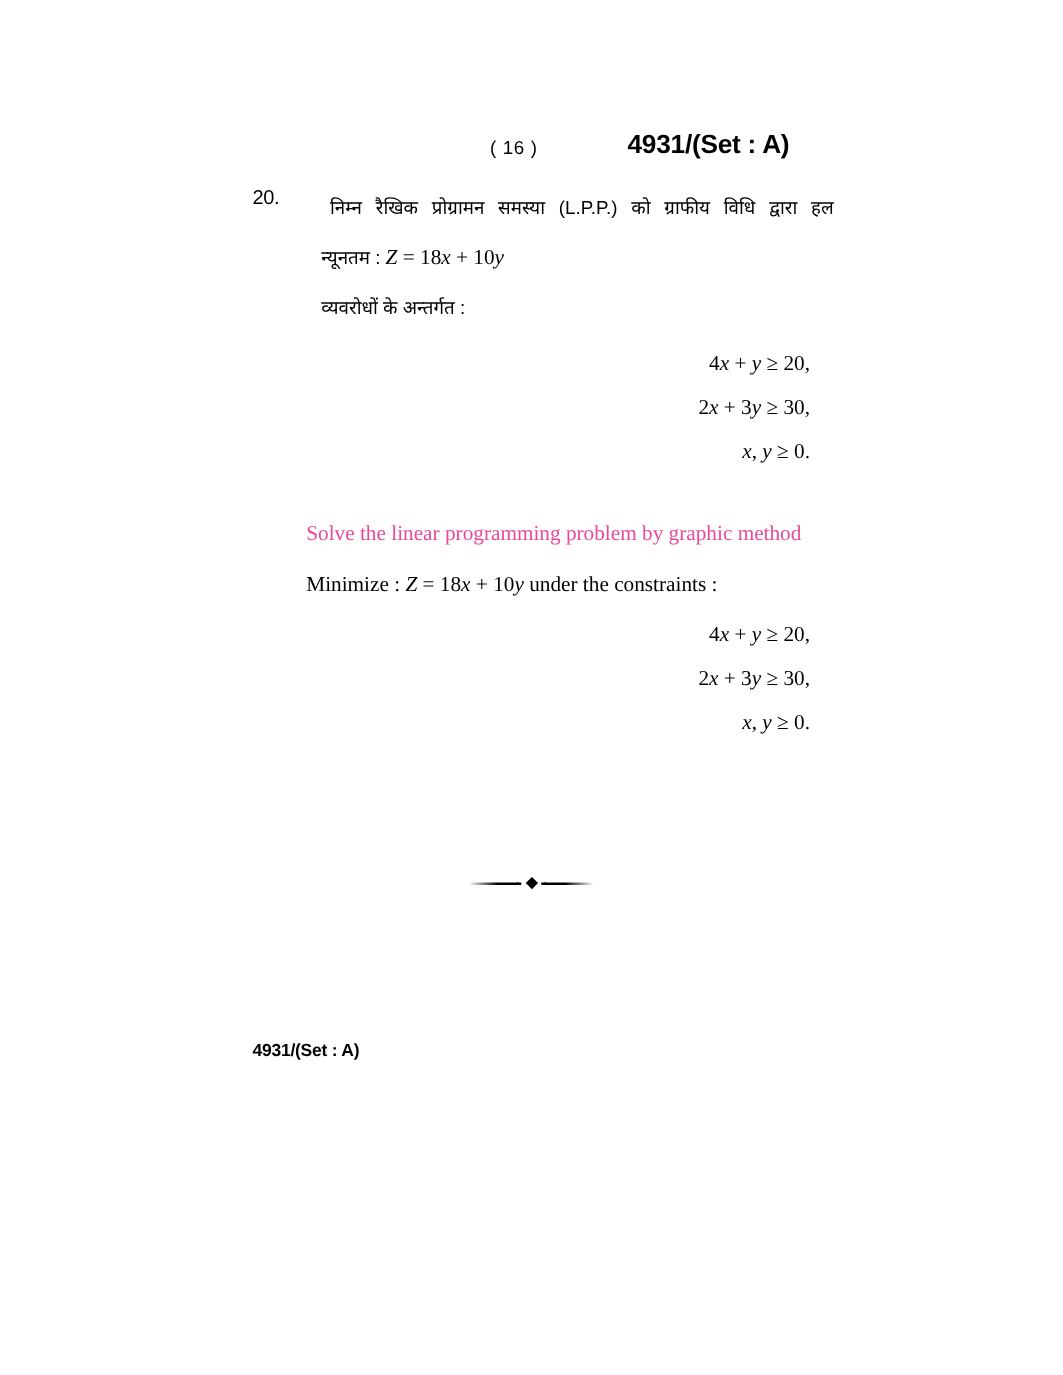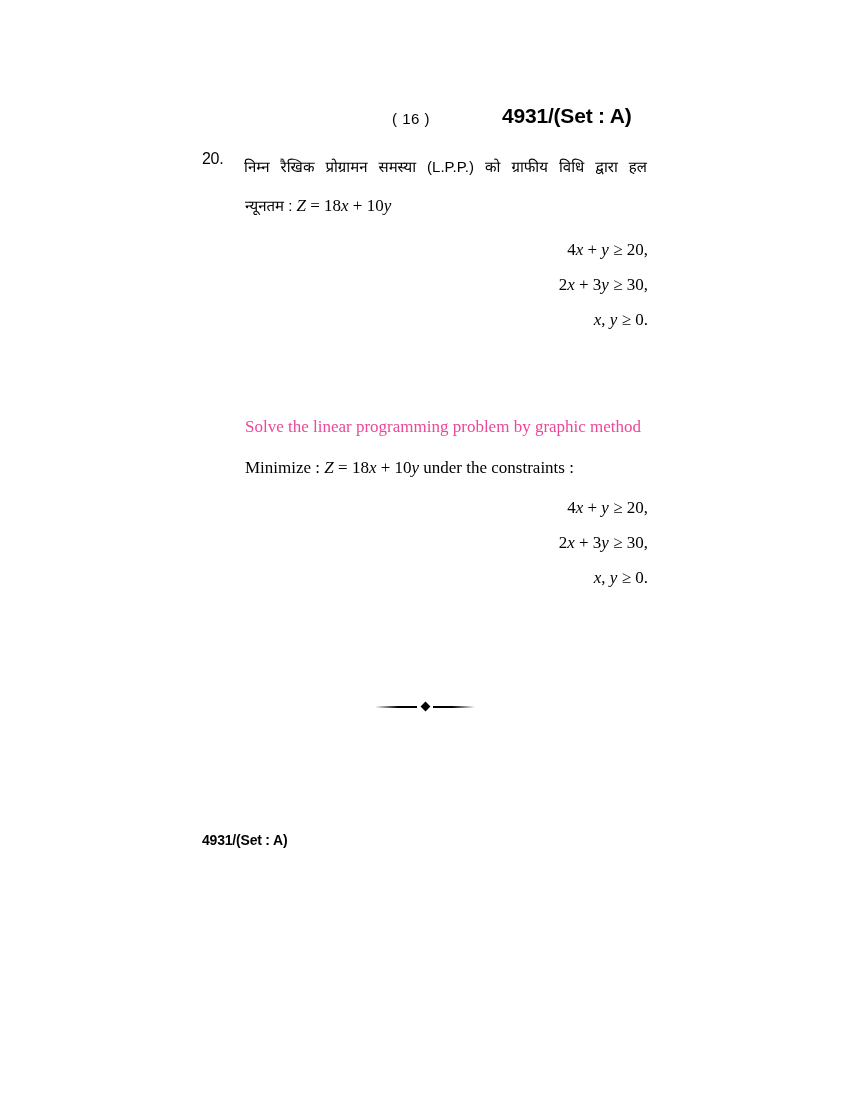--- a/index.html
+++ b/index.html
@@ -68,21 +68,21 @@
     font-family: "Liberation Sans", "DejaVu Sans", sans-serif;
     font-size: 16px;
     font-weight: normal;
     letter-spacing: -0.3px;
   }
 
   .hindi-line {
     font-family: "Liberation Sans", "DejaVu Sans", sans-serif;
     font-size: 15px;
     line-height: 38px;
-    margin-left: 42px;
+    margin-left: 62px;
     white-space: nowrap;
   }
   .hindi-line.justify {
     white-space: normal;
     text-align: justify;
     text-align-last: justify;
     width: 403px;
   }
   .hindi-line.row {
     position: relative;
@@ -92,21 +92,21 @@
     position: absolute;
     right: 0;
     top: 0;
     font-family: "Liberation Serif", "DejaVu Serif", serif;
     font-size: 16px;
   }
 
   .hindi-stmt {
     font-family: "Liberation Sans", "DejaVu Sans", sans-serif;
     font-size: 15px;
-    margin-left: 43px;
+    margin-left: 55px;
     line-height: 40px;
     white-space: nowrap;
   }
 
   
   .math {
     font-family: "Liberation Serif", "DejaVu Serif", serif;
     font-size: 17px;
     font-style: italic;
   }
@@ -237,20 +237,21 @@
 
     <span class="q-number">20.</span>
 
     <div class="hindi-line justify">निम्न रैखिक प्रोग्रामन समस्या (L.P.P.) को ग्राफीय विधि द्वारा हल</div>
 
 
     <div class="hindi-stmt">
       <span>न्यूनतम : </span><span class="math"><span class="var">Z</span><span class="op"> = </span><span class="num">18</span><span class="var">x</span><span class="op"> + </span><span class="num">10</span><span class="var">y</span></span>
     </div>
 
+    <div class="hindi-stmt">व्यवरोधों के अन्तर्गत :</div>
 
     <div class="constraints">
       <div class="constraint-line c1 math"><span class="num">4</span><span class="var">x</span><span class="op"> + </span><span class="num"></span><span class="var">y</span><span class="rel"> ≥ </span><span class="num">20,</span></div>
 
       <div class="constraint-line c2 math"><span class="num">2</span><span class="var">x</span><span class="op"> + </span><span class="num">3</span><span class="var">y</span><span class="rel"> ≥ </span><span class="num">30,</span></div>
 
       <div class="constraint-line c3 math"><span class="var">x</span><span class="op">,  </span><span class="var">y</span><span class="rel"> ≥ </span><span class="num">0.</span></div>
     </div>
   </div>
 

